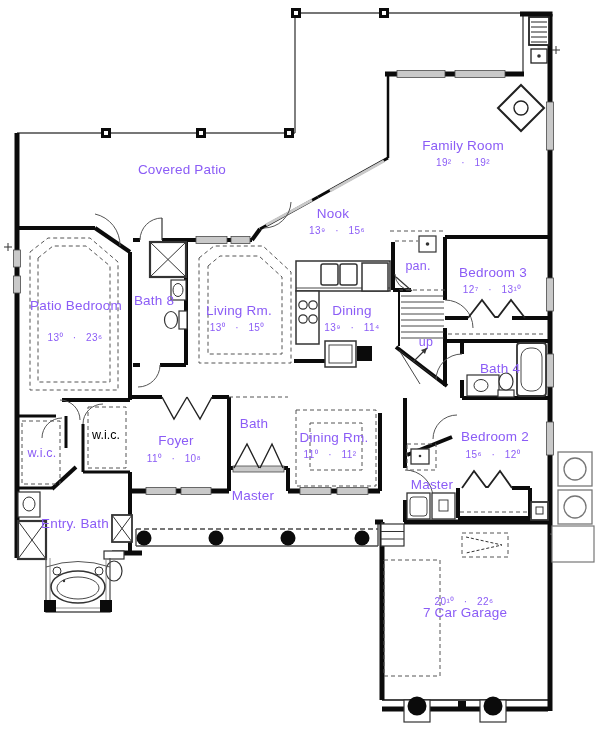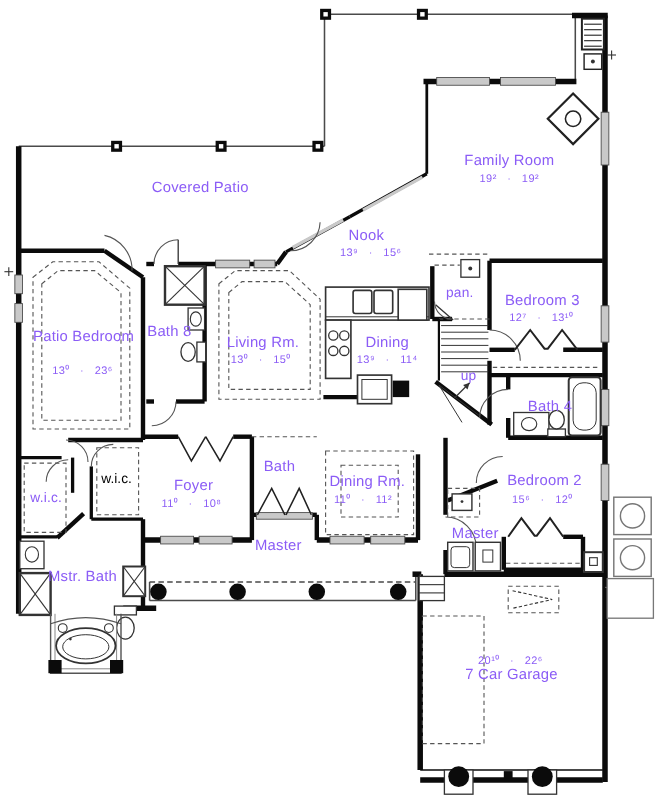--- a/index.html
+++ b/index.html
@@ -361,18 +361,18 @@
   <div class="lbl" style="left:334px;top:438px">Dining Rm.</div>
   <div class="lbl dim" style="left:330px;top:455px">11⁰   ·   11²</div>
 
   <div class="lbl" style="left:253px;top:496px">Master</div>
 
   <div class="lbl" style="left:495px;top:437px">Bedroom 2</div>
   <div class="lbl dim" style="left:493px;top:455px">15⁶   ·   12⁰</div>
 
   <div class="lbl" style="left:432px;top:485px">Master</div>
 
-  <div class="lbl" style="left:75px;top:524px">Mstr. Bath</div>
+  <div class="lbl" style="left:75px;top:524px">Entry. Bath</div>
 
   <div class="lbl" style="left:465px;top:613px">7 Car Garage</div>
   <div class="lbl dim" style="left:464px;top:602px">20¹⁰   ·   22⁶</div>
 
 </div>
 
 </body></html>

